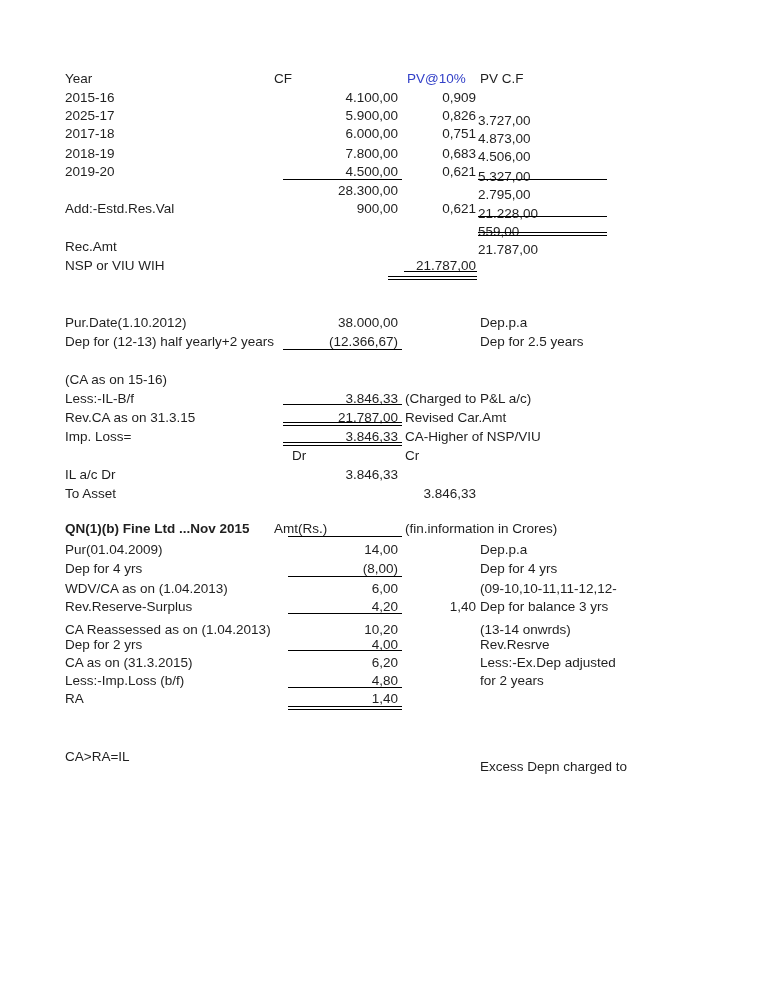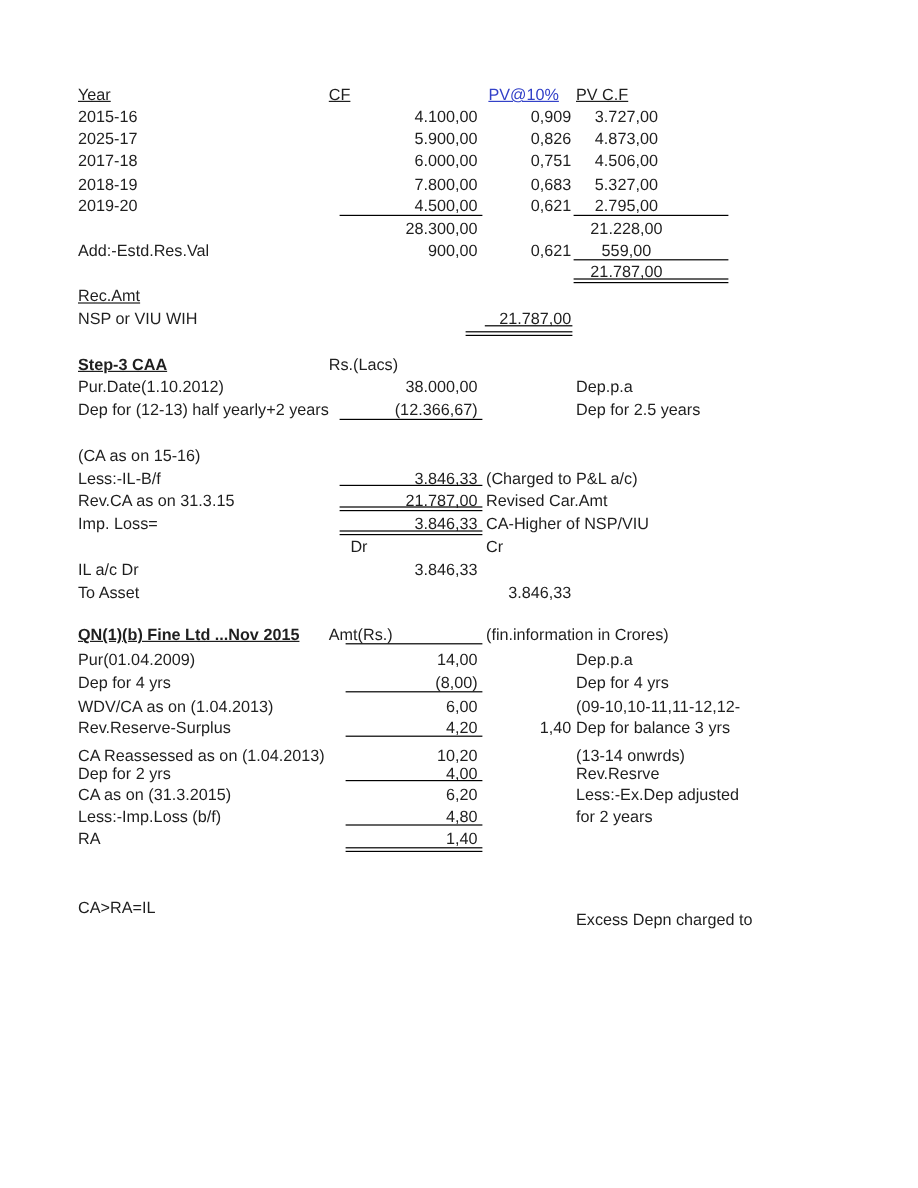--- a/index.html
+++ b/index.html
@@ -11,26 +11,26 @@
     font-size:13.5px;
   }
   .sheet{position:absolute;left:0;top:0;width:765px;height:990px;}
   .row{position:absolute;left:0;width:765px;height:17px;line-height:17px;}
   .cell{position:absolute;top:0;white-space:nowrap;}
   .c-lab{left:65px;}
   .c-h2{left:274px;text-align:center;}
   .c-dr{left:292px;}
   .c-val{left:280px;width:118px;text-align:right;}
   .c-pv{left:402px;width:74px;text-align:right;}
-  .c-pvcf{left:458px;width:128px;text-align:center;}
+  .c-pvcf{left:478px;width:128px;text-align:left;margin-top:23px;}
   .c-n1{left:405px;}
   .c-n2{left:480px;}
   .clip-a{left:480px;width:200px;overflow:hidden;}
   .clip-b{left:480px;width:238px;overflow:hidden;}
-  .u{text-decoration:underline;}
+  .u{}
   .b{font-weight:bold;}
   .link{color:var(--link,#3341c8);}
   .hline{position:absolute;height:1px;background:var(--rule,#000);}
   .dline{position:absolute;box-sizing:border-box;height:4px;
          border-top:1px solid var(--rule,#000);border-bottom:1px solid var(--rule,#000);}
 </style>
 </head>
 <body style="--background: #ffffff; --text: #1f1f1f; --rule: #000000; --link: #3341c8;">
 
 <div class="sheet">
@@ -90,24 +90,20 @@
   </div>
 
   <div class="row" style="top:238px">
     <span class="cell c-lab u">Rec.Amt</span>
   </div>
   <div class="row" style="top:257px">
     <span class="cell c-lab">NSP or VIU WIH</span>
     <span class="cell c-pv">21.787,00</span>
   </div>
 
-  <div class="row" style="top:295px">
-    <span class="cell c-lab u b">Step-3 CAA</span>
-    <span class="cell c-h2">Rs.(Lacs)</span>
-  </div>
   <div class="row" style="top:314px">
     <span class="cell c-lab">Pur.Date(1.10.2012)</span>
     <span class="cell c-val">38.000,00</span>
     <span class="cell c-n2">Dep.p.a</span>
   </div>
   <div class="row" style="top:333px">
     <span class="cell c-lab">Dep for (12-13) half yearly+2 years</span>
     <span class="cell c-val">(12.366,67)</span>
     <span class="cell c-n2">Dep for 2.5 years</span>
   </div>

